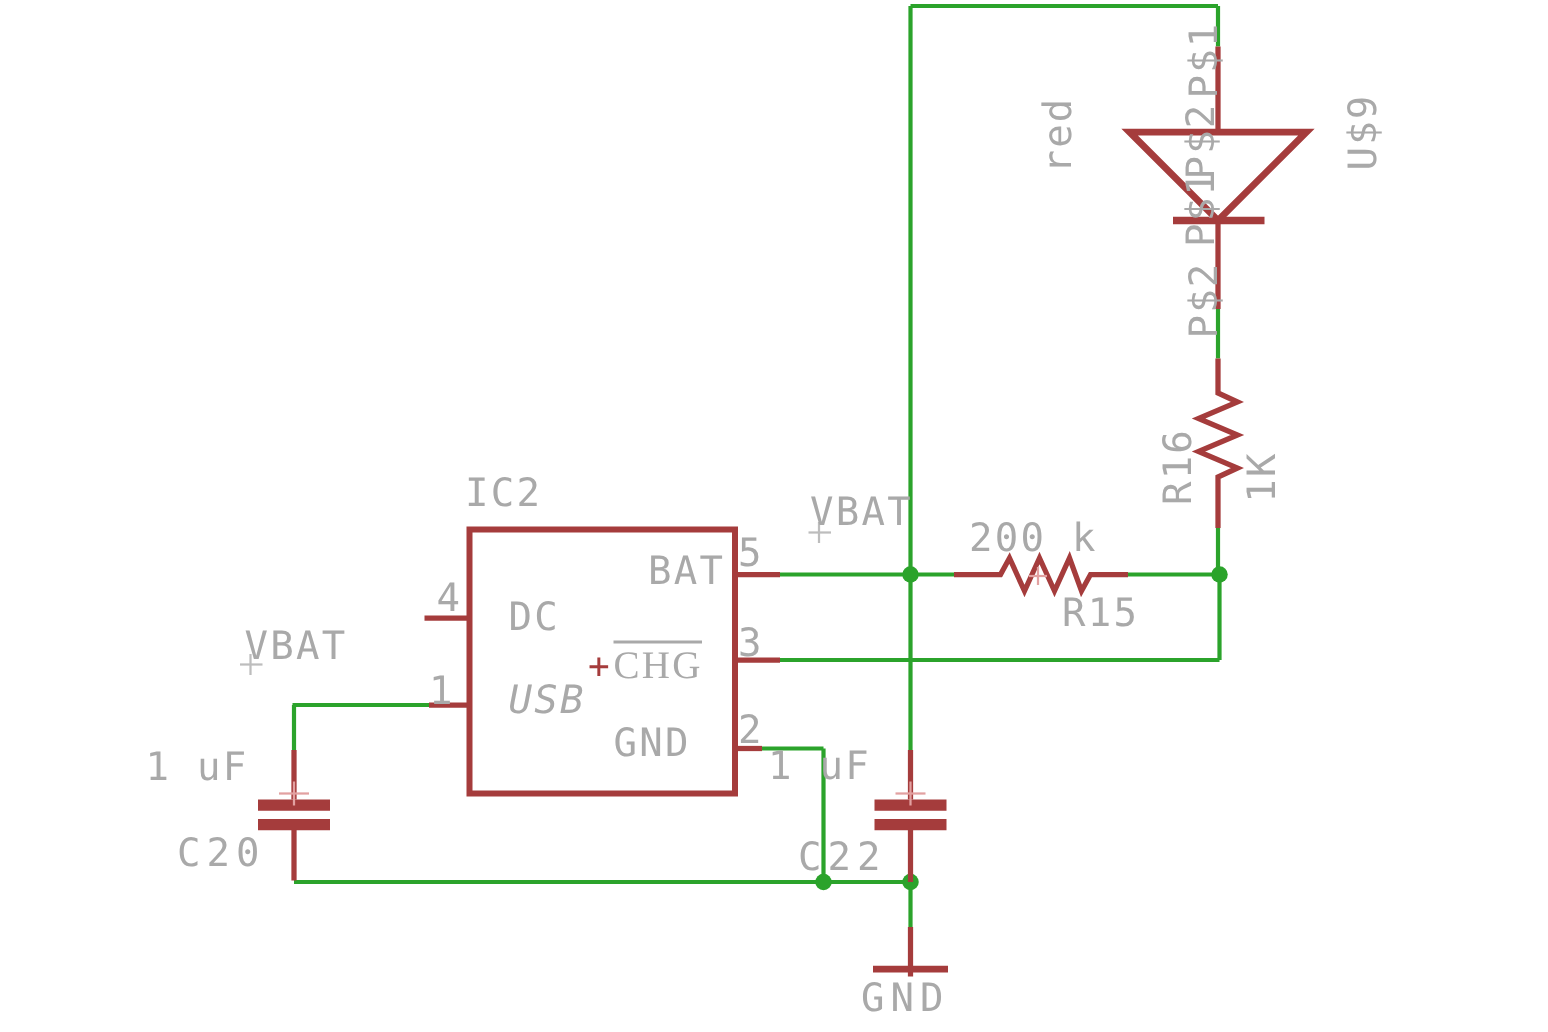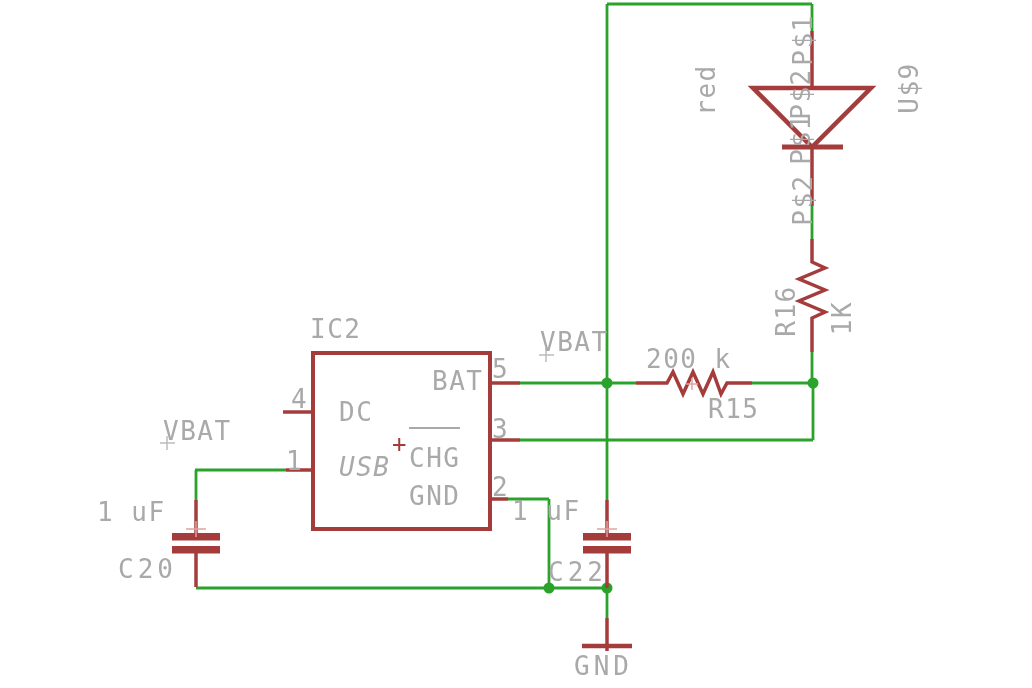--- a/index.html
+++ b/index.html
@@ -18,21 +18,21 @@
     letter-spacing:1.5px;
     color:#a9a9a9;
     white-space:pre;
   }
   .wide{letter-spacing:4px;}
   .rot{
     transform:translate(-50%,-50%) rotate(-90deg);
     transform-origin:center center;
   }
   .red-txt{color:#a53c3c;font-size:24px;}
-  .overl{border-top:2.5px solid #a9a9a9;padding-top:16px;}
+  .overl{border-top:2.5px solid #a9a9a9;padding-top:2px;font-family:Liberation Serif, serif;}
 </style>
 </head>
 <body>
 
 <div class="canvas">
 
   <svg width="1032" height="688" viewBox="0 0 1032 688">
 
     <g stroke="#2ba32b" stroke-width="2.8" fill="none">
       <line x1="607" y1="4" x2="812" y2="4"></line>
@@ -150,21 +150,21 @@
   <div class="lbl" style="left:646px;top:346px;">200 k</div>
   <div class="lbl" style="left:678px;top:396px;margin-left:30px;">R15</div>
 
   <div class="lbl rot" style="left:786px;top:311px;">R16</div>
   <div class="lbl rot" style="left:842px;top:318px;">1K</div>
 
   <div class="lbl" style="left:97px;top:499px;">1 uF</div>
   <div class="lbl wide" style="left:118px;top:556px;">C20</div>
 
   <div class="lbl" style="left:512px;top:498px;">1 uF</div>
-  <div class="lbl wide" style="left:532px;top:559px;margin-left:16px;">C22</div>
+  <div class="lbl wide" style="left:532px;top:559px;">C22</div>
 
   <div class="lbl rot" style="left:706px;top:90px;">red</div>
   <div class="lbl rot" style="left:909px;top:88px;">U$9</div>
   <div class="lbl rot" style="left:803px;top:40px;">P$1</div>
   <div class="lbl rot" style="left:801px;top:94px;">P$2</div>
   <div class="lbl rot" style="left:801px;top:139px;">P$1</div>
   <div class="lbl rot" style="left:803px;top:200px;">P$2</div>
 
 </div>
 

